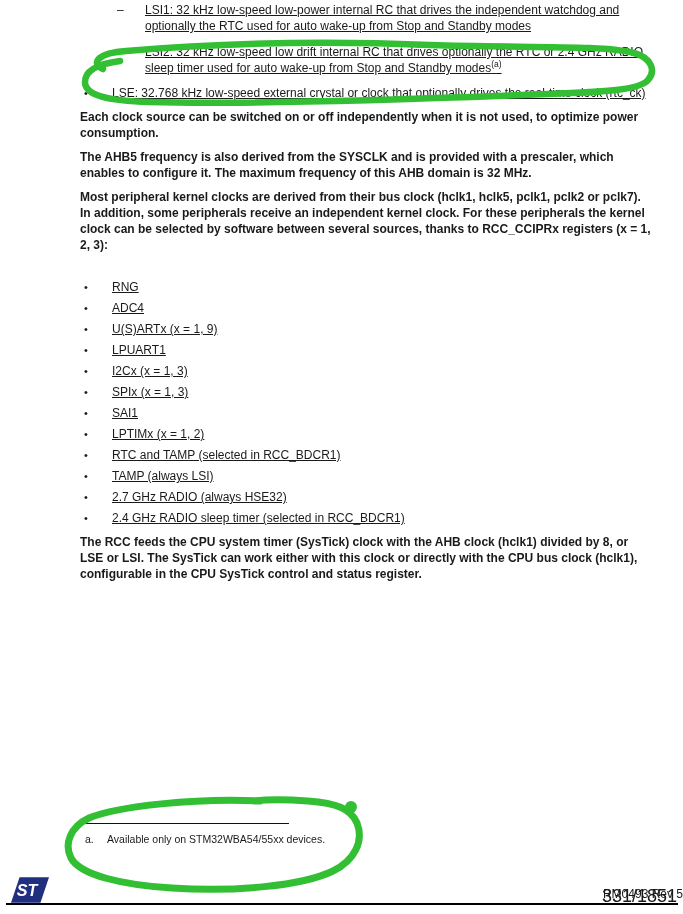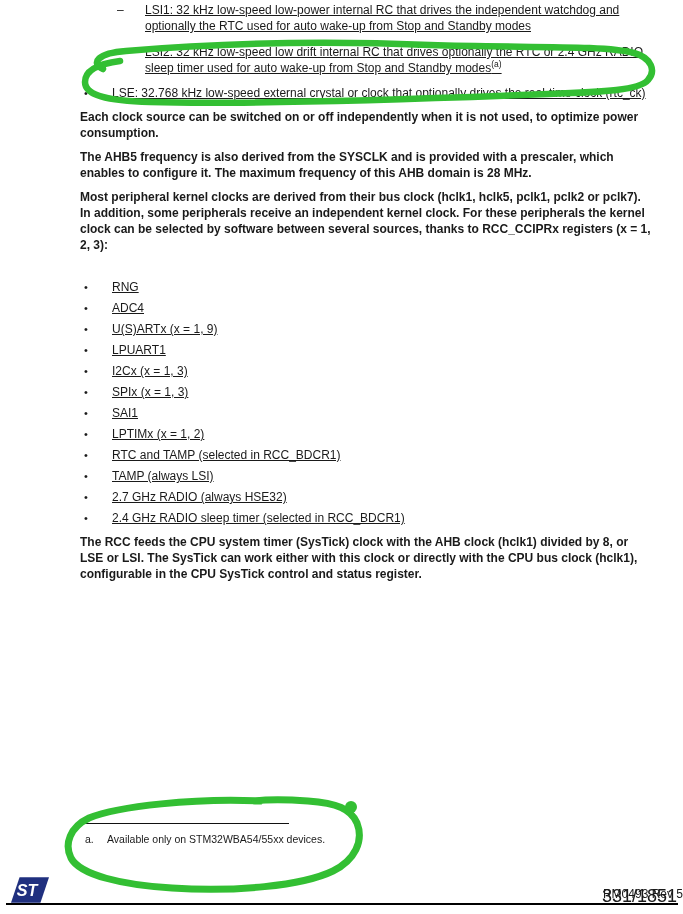--- a/index.html
+++ b/index.html
@@ -70,21 +70,21 @@
       <span class="dash-marker">–</span>
       <span class="item-text"><span>LSI2: 32 kHz low-speed low drift internal RC that drives optionally the RTC or 2.4 GHz RADIO sleep timer used for auto wake-up from Stop and Standby modes</span><sup class="fnref">(a)</sup></span>
     </div>
 
     <div class="row bullet-item">
       <span class="bullet-marker">•</span>
       <span class="item-text">LSE: 32.768 kHz low-speed external crystal or clock that optionally drives the real-time clock (rtc_ck)</span>
     </div>
 
     <p class="para">Each clock source can be switched on or off independently when it is not used, to optimize power consumption.</p>
-    <p class="para">The AHB5 frequency is also derived from the SYSCLK and is provided with a prescaler, which enables to configure it. The maximum frequency of this AHB domain is 28 MHz.</p>
+    <p class="para">The AHB5 frequency is also derived from the SYSCLK and is provided with a prescaler, which enables to configure it. The maximum frequency of this AHB domain is 32 MHz.</p>
     <p class="para">Most peripheral kernel clocks are derived from their bus clock (hclk1, hclk5, pclk1, pclk2 or pclk7). In addition, some peripherals receive an independent kernel clock. For these peripherals the kernel clock can be selected by software between several sources, thanks to RCC_CCIPRx registers (x = 1, 2, 3):</p>
 
     <ul class="kernel-list">
       <li>
           <span class="bullet-marker">•</span>
           <span class="item-text">RNG</span>
         </li>
       <li>
           <span class="bullet-marker">•</span>
           <span class="item-text">ADC4</span>

